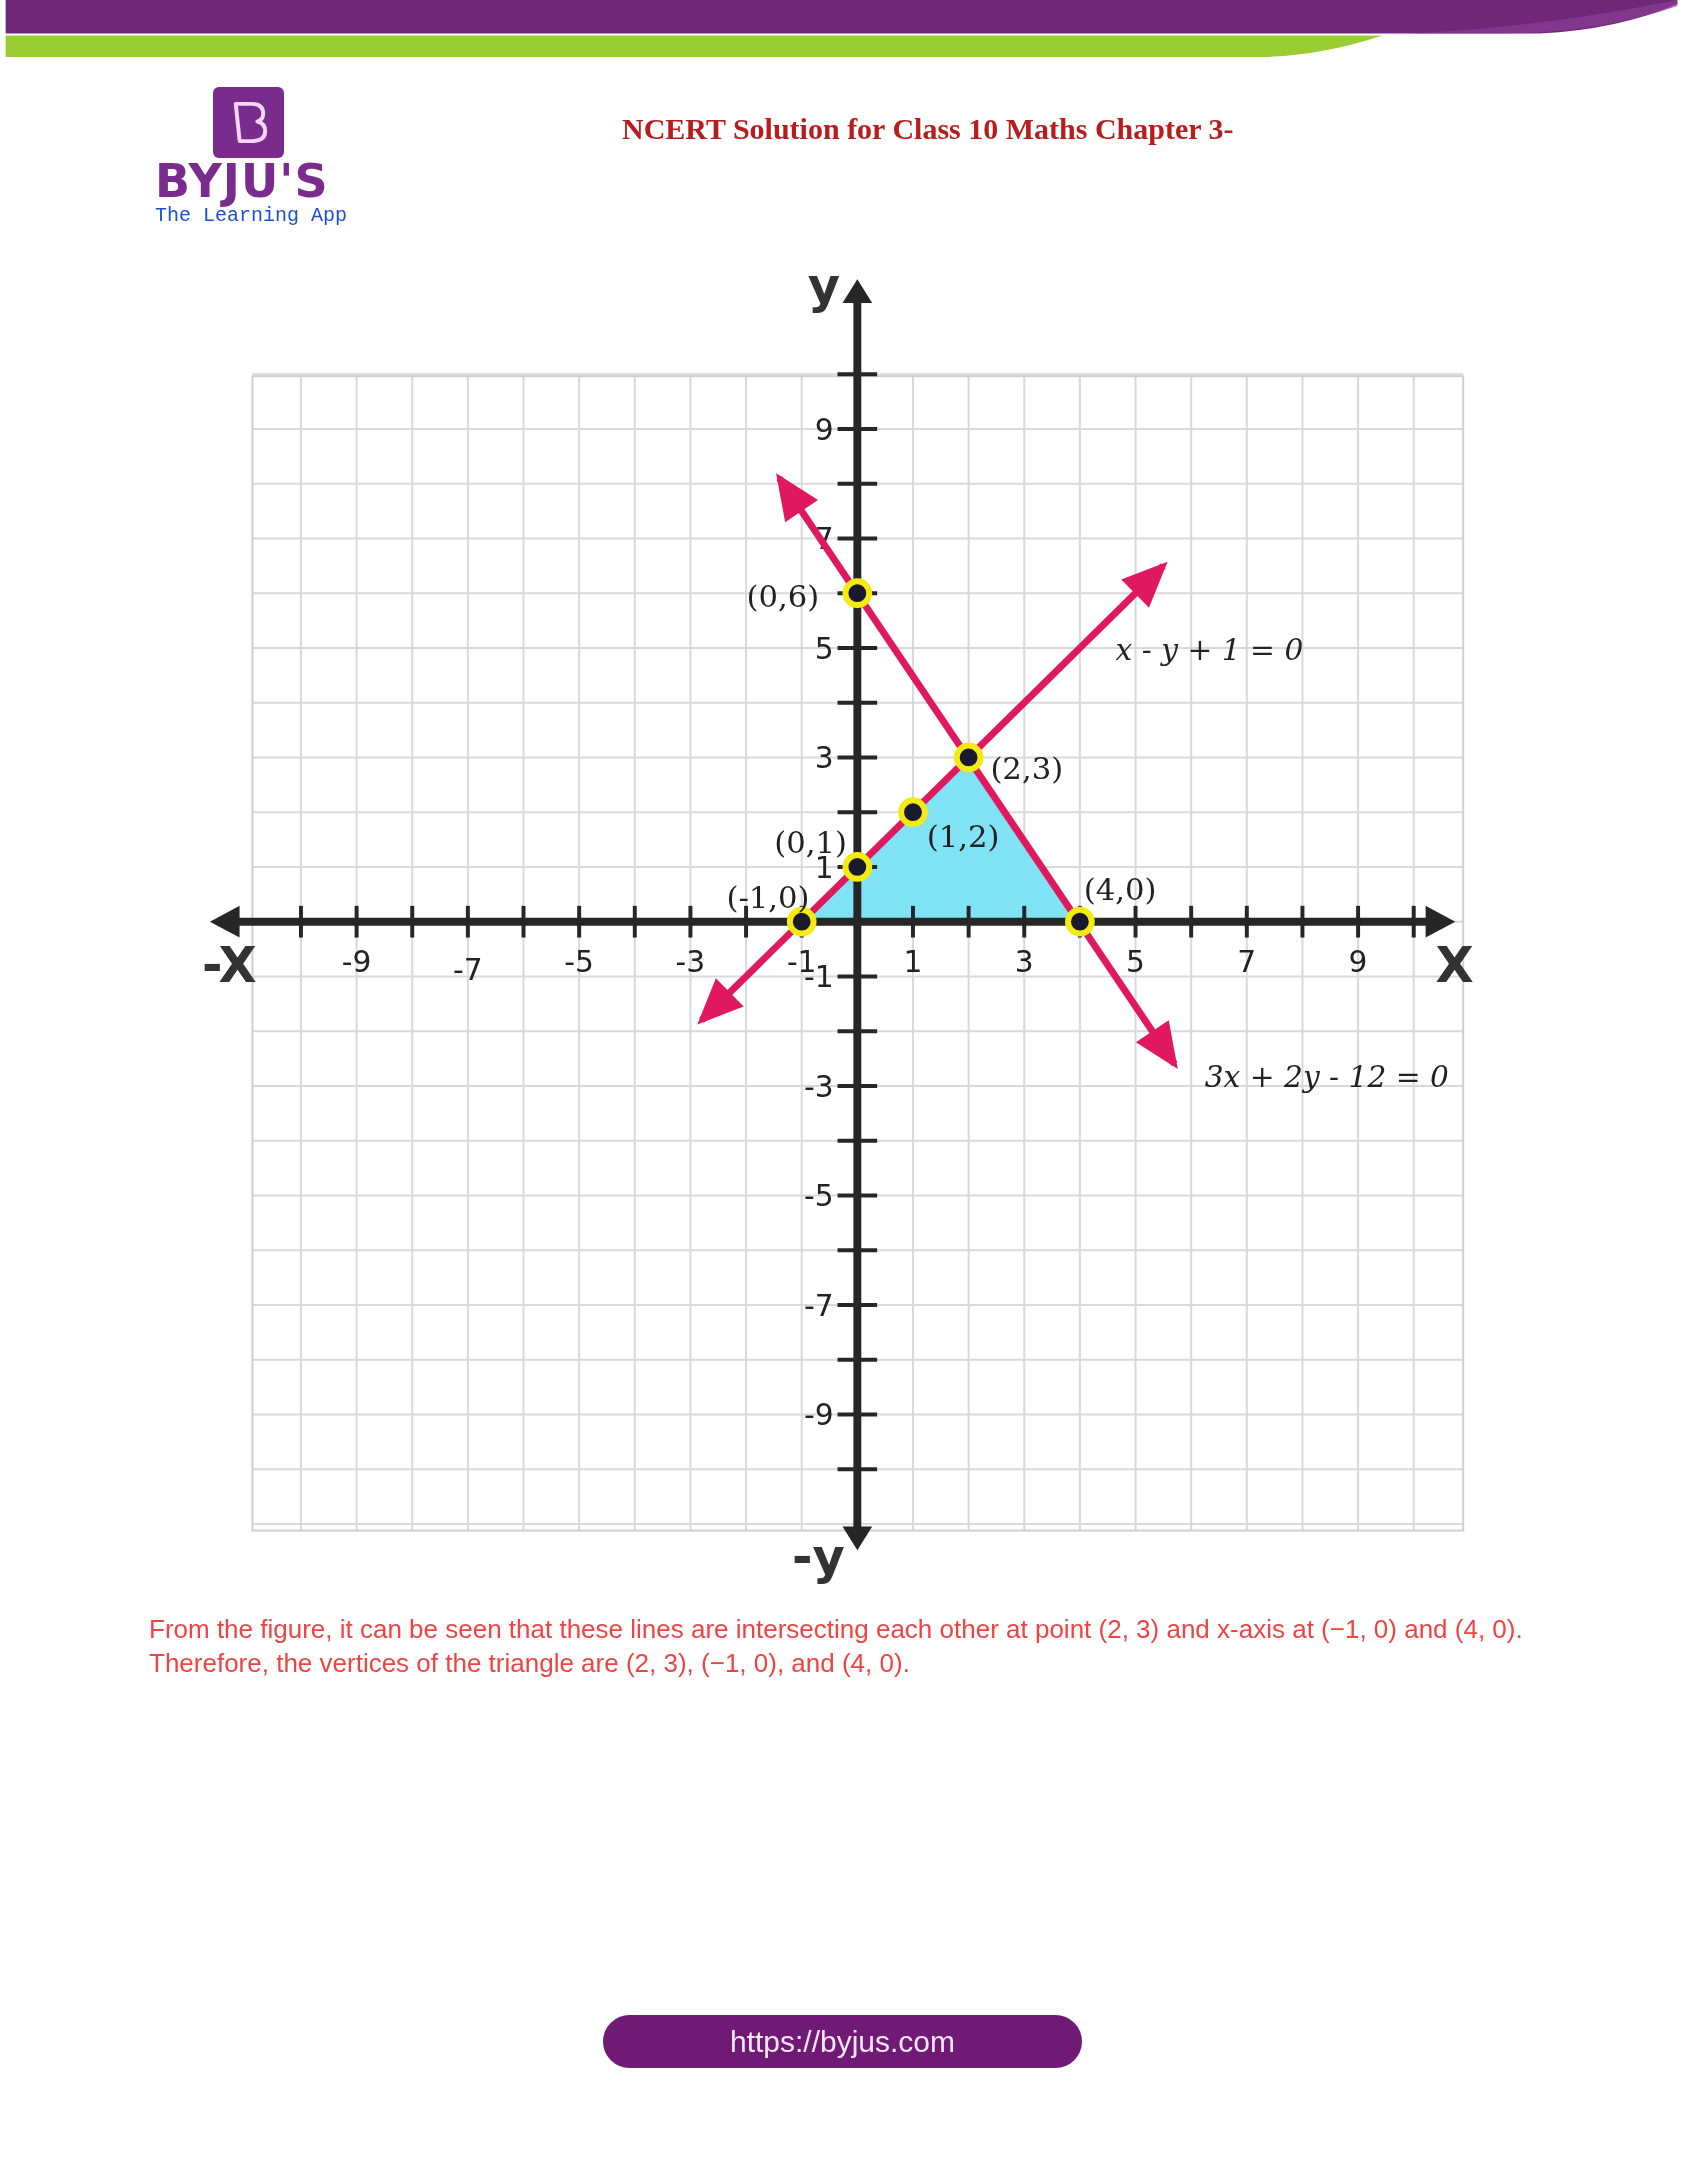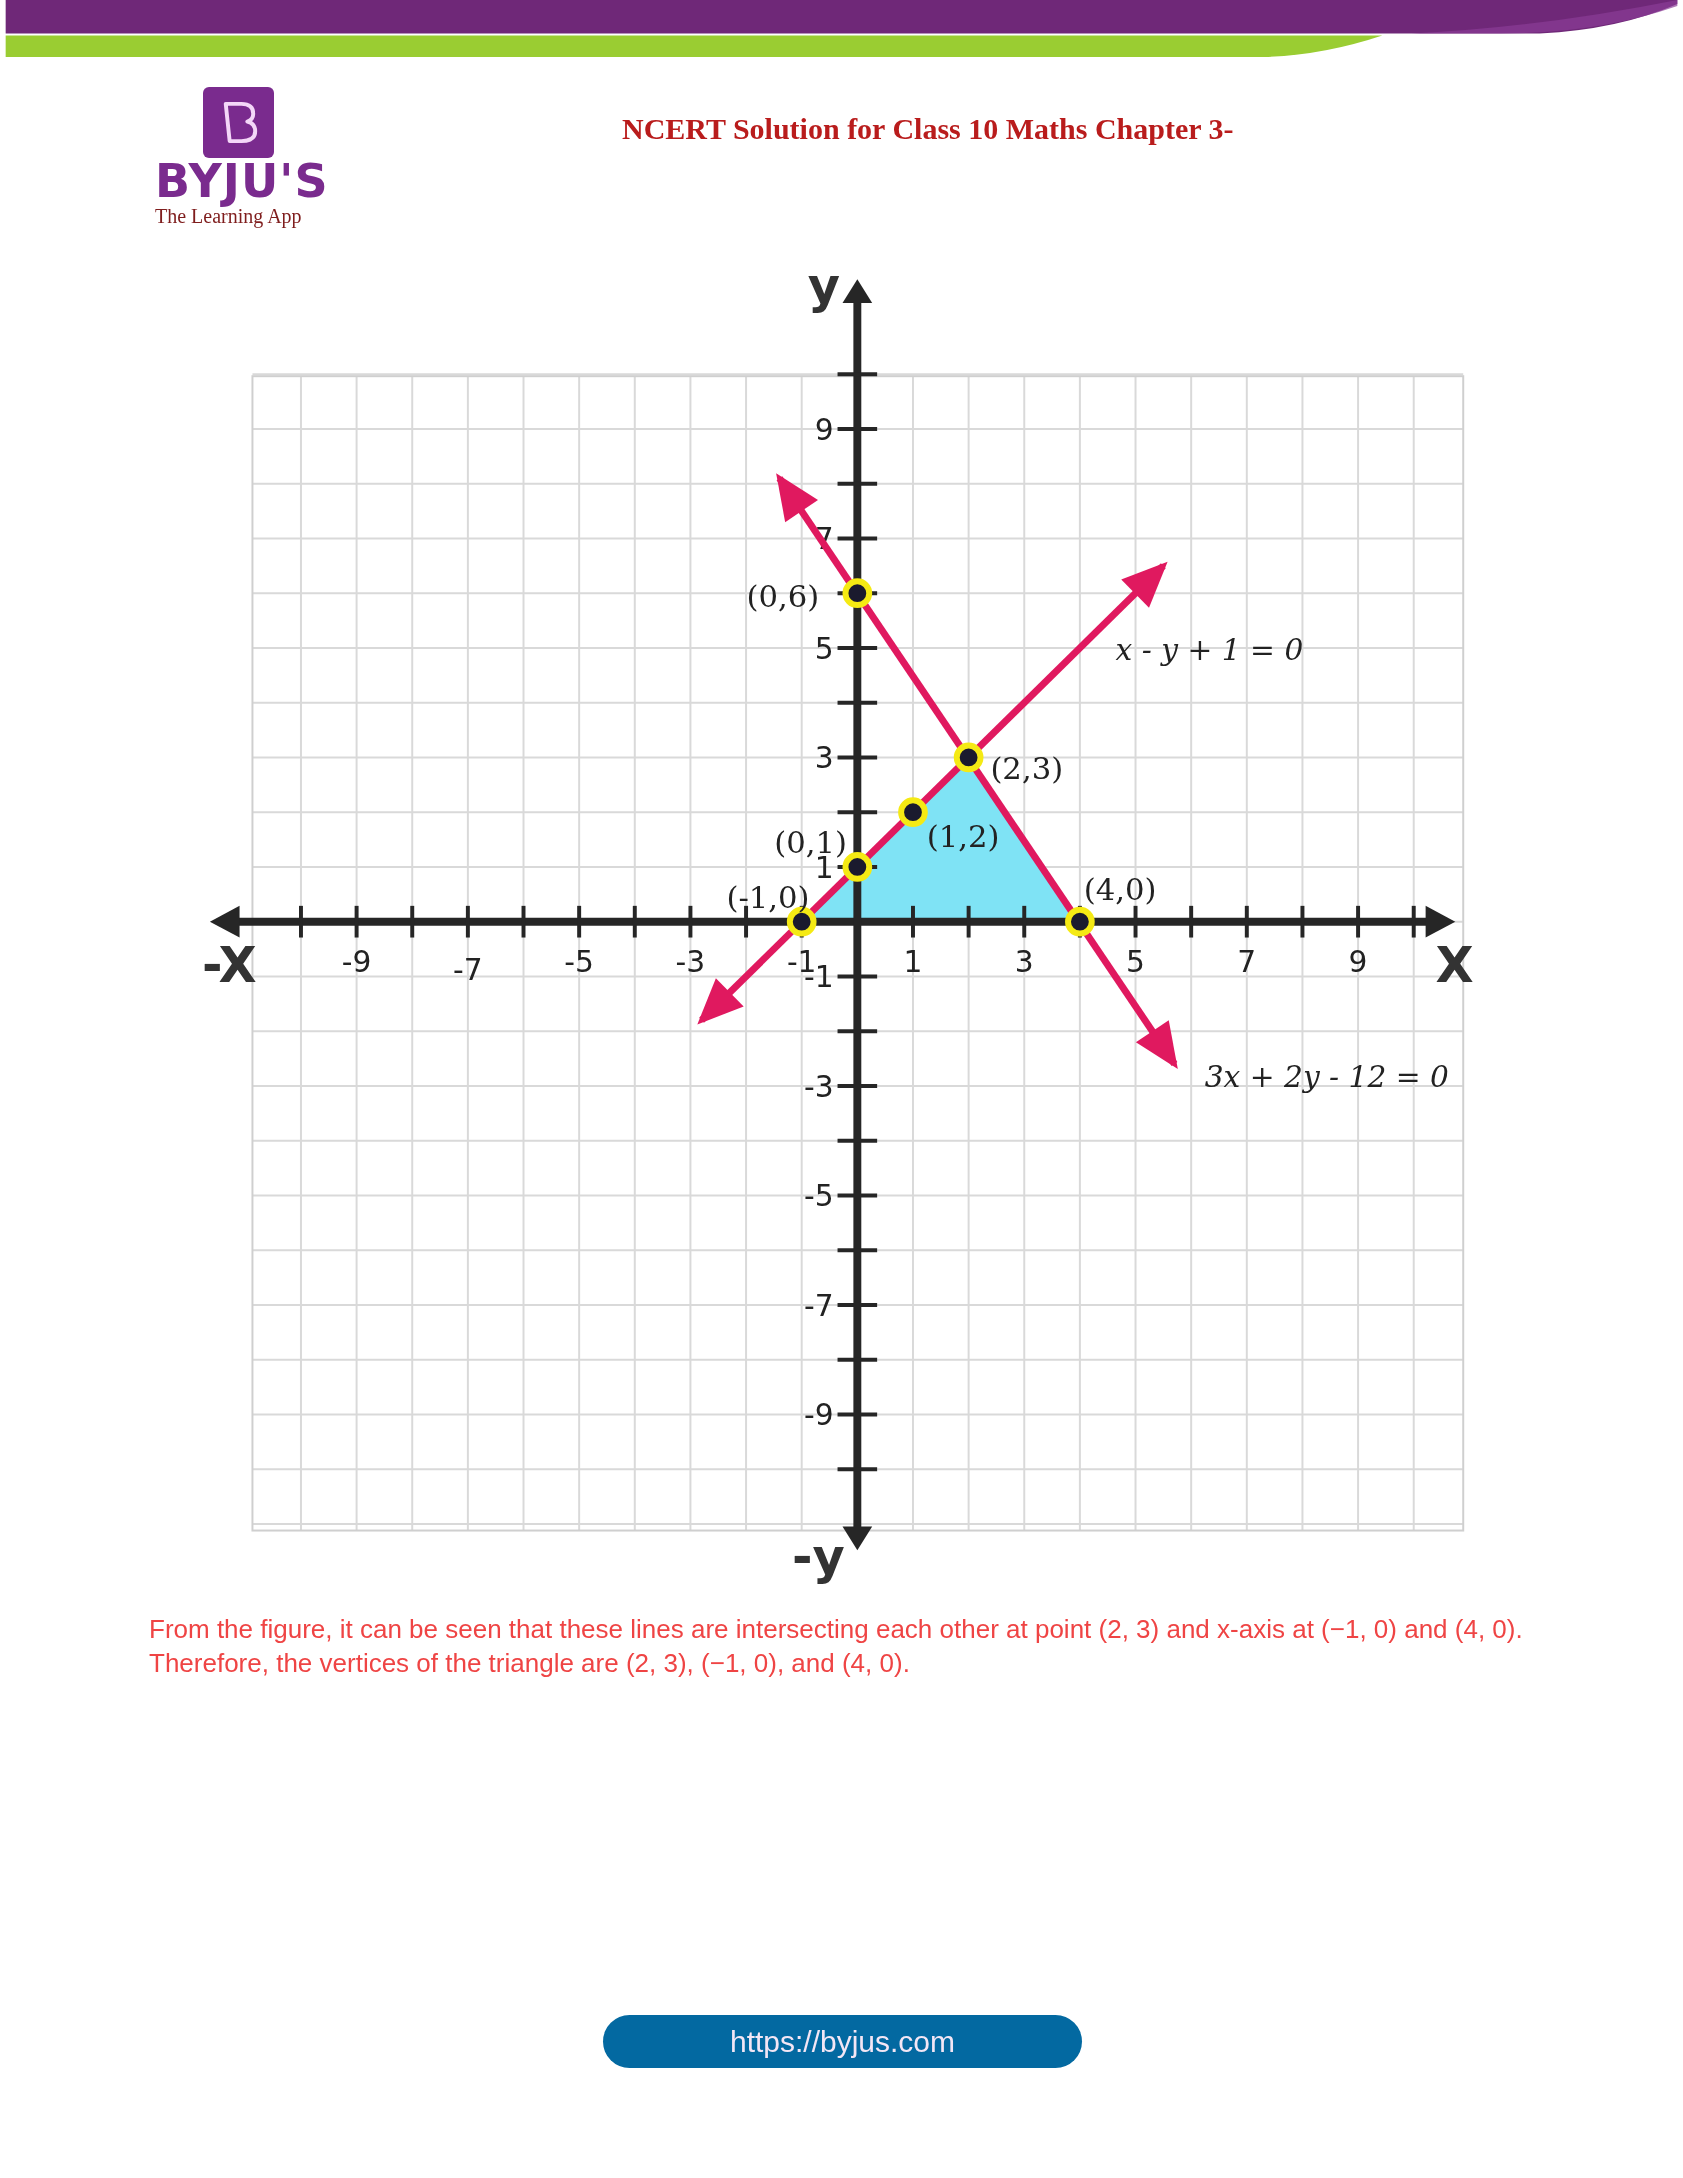--- a/index.html
+++ b/index.html
@@ -8,34 +8,34 @@
     background: #ffffff; font-family: "Liberation Sans", sans-serif;
   }
   .top-band { position: absolute; left: 0; top: 0; width: 1683px; height: 59px; }
   .logo { position: absolute; left: 149px; top: 87px; display: flex; align-items: center; flex-direction: column; }
   .logo-mark {
     width: 71px; height: 71px; background: #7a2b8e; border-radius: 6px;
     display: flex; align-items: center; justify-content: center;
   }
   .logo-text { margin-left: 6px; line-height: 1; }
   .logo-name { font-family: "DejaVu Sans", sans-serif; font-weight: bold; font-size: 46px; color: #7a2b8e; letter-spacing: 1px; }
-  .logo-tag { font-family: Liberation Serif, serif; font-size: 20px; color: #7f1d1d; margin-top: 2px; }
+  .logo-tag { font-family: Liberation Mono, monospace; font-size: 20px; color: #1d4ed8; margin-top: 2px; }
   .doc-title {
     position: absolute; left: 622px; top: 109px; width: 752px;
     font-family: "Liberation Serif", serif; font-weight: bold; font-size: 30px;
     line-height: 39px; color: #b91c1c;
   }
   .graph { position: absolute; left: 0; top: 0; width: 1683px; height: 1584px; }
   .body-text {
     position: absolute; left: 149px; top: 1612px; width: 1396px;
     font-family: "Liberation Sans", sans-serif; font-size: 26px; line-height: 34px; color: #ef4444;
   }
   .footer-pill {
     position: absolute; left: 603px; top: 2015px; width: 479px; height: 53px;
-    background: #0369a1; border-radius: 27px; display: flex; align-items: center; justify-content: center;
+    background: #701a75; border-radius: 27px; display: flex; align-items: center; justify-content: center;
     color: #f3e6f5; font-family: "Liberation Sans", sans-serif; font-size: 30px; text-decoration: none;
   }
   .tick-label { font-family: "DejaVu Sans", sans-serif; font-size: 30px; fill: #222; }
   .axis-name { font-family: "DejaVu Sans", sans-serif; font-weight: bold; font-size: 50px; fill: #333; }
   .pt-label { font-family: "DejaVu Serif", serif; font-size: 31px; fill: #222; }
   .eq-label { font-family: "DejaVu Serif", serif; font-size: 30px; fill: #222; }
 </style>
 </head>
 <body>
 

